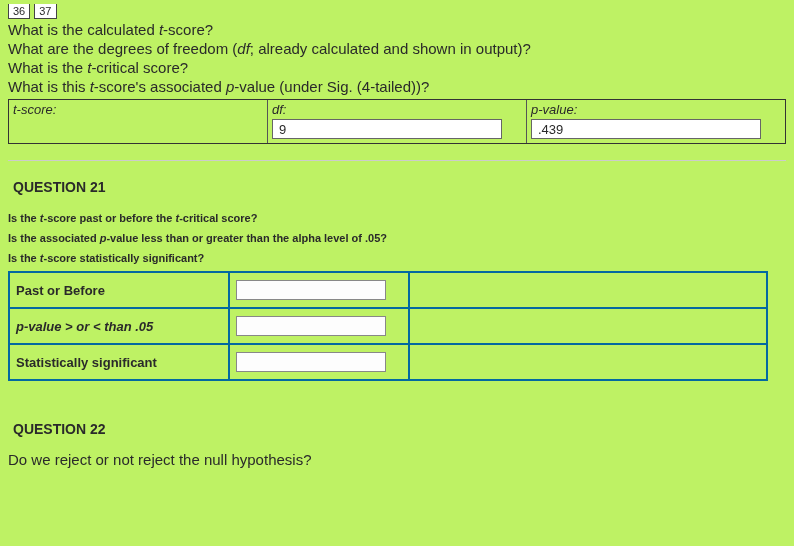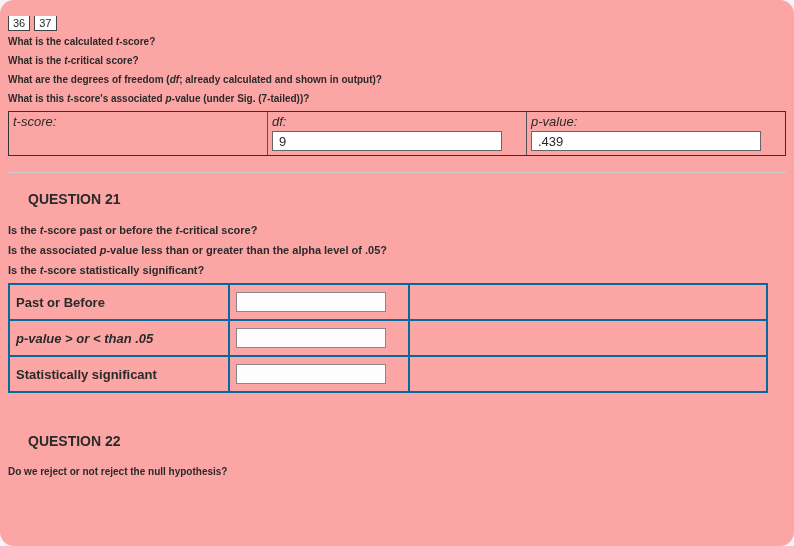--- a/index.html
+++ b/index.html
@@ -6,46 +6,44 @@
     body {
       font-family: Arial, Helvetica, sans-serif;
       background: #f5f5f5;
       width: 794px;
       height: 546px;
       overflow: hidden;
       position: relative;
       color: #2a2a2a;
     }
     .page {
-      background: #fca5a5;
+      background: #bef264;
       width: 100%;
       height: 100%;
-      padding: 16px 8px;
-      border-radius: 14px;
+      padding: 4px 8px;
     }
     .top-pager {
       display: flex;
       gap: 4px;
       margin-bottom: 2px;
     }
     .pager-box {
       border: 1px solid #444;
       padding: 0 4px;
       font-size: 11px;
       background: #fff;
       min-width: 22px;
       text-align: center;
       line-height: 14px;
     }
     .pager-box.partial { border-top: none; }
     .q-text {
-      font-size: 10px;
+      font-size: 15px;
       line-height: 18px;
       margin-bottom: 1px;
-      font-weight: bold;
     }
     .italic { font-style: italic; }
     .stats-row {
       display: flex;
       margin-top: 3px;
       margin-bottom: 12px;
       width: 100%;
       border: 1px solid #333;
     }
     .stats-cell {
@@ -70,21 +68,21 @@
       align-items: center;
     }
     .sep {
       border-top: 1px solid #ccc;
       margin: 16px 0 18px 0;
     }
     .q-heading {
       font-size: 14px;
       font-weight: bold;
       margin-bottom: 14px;
-      margin-left: 20px;
+      margin-left: 5px;
     }
     .q21-text {
       font-size: 11px;
       line-height: 18px;
       margin-bottom: 2px;
       font-weight: bold;
     }
     .table21 {
       border: 1px solid #333;
       width: 760px;
@@ -119,27 +117,27 @@
 <div class="top-pager">
   <div class="pager-box partial">36</div>
   <div class="pager-box partial">37</div>
 </div>
 
 <div>
   <div class="q-text">
     <span>What is the calculated </span><span class="italic">t</span><span>-score?</span>
   </div>
   <div class="q-text">
+    <span>What are the degrees of freedom (</span><span class="italic">df</span><span>; already calculated and shown in output)?</span>
+  </div>
+  <div class="q-text">
     <span>What is the </span><span class="italic">t</span><span>-critical score?</span>
   </div>
   <div class="q-text">
-    <span>What are the degrees of freedom (</span><span class="italic">df</span><span>; already calculated and shown in output)?</span>
-  </div>
-  <div class="q-text">
-    <span>What is this </span><span class="italic">t</span><span>-score's associated </span><span class="italic">p</span><span>-value (under Sig. (7-tailed))?</span>
+    <span>What is this </span><span class="italic">t</span><span>-score's associated </span><span class="italic">p</span><span>-value (under Sig. (4-tailed))?</span>
   </div>
 </div>
 
 <div class="stats-row">
   <div class="stats-cell">
     <div class="stats-label"><span class="italic">t-score:</span></div>
   </div>
   <div class="stats-cell">
     <div class="stats-label italic">df:</div>
     <div class="stats-input">9</div>

